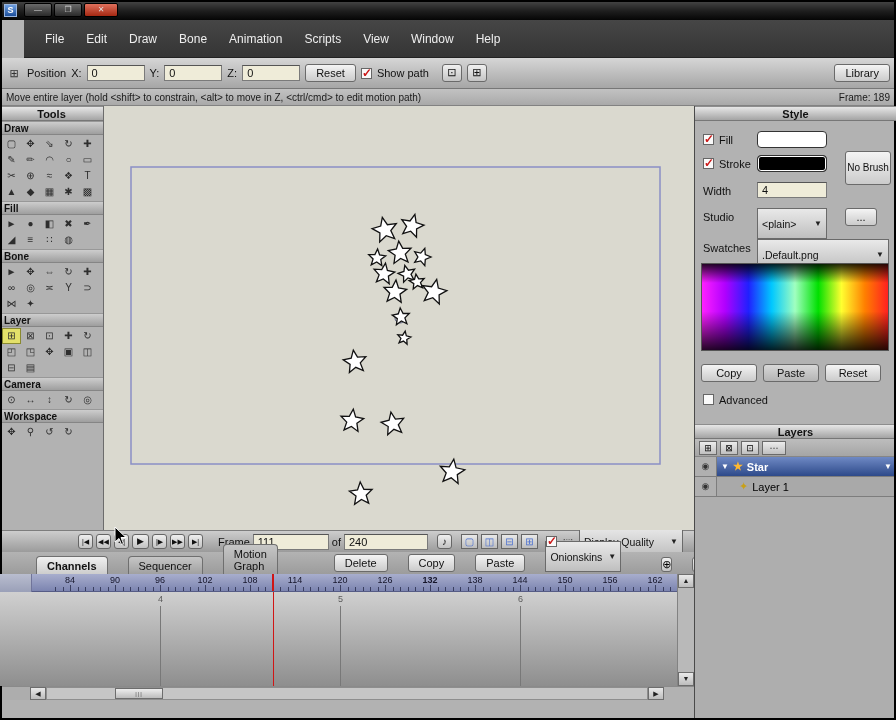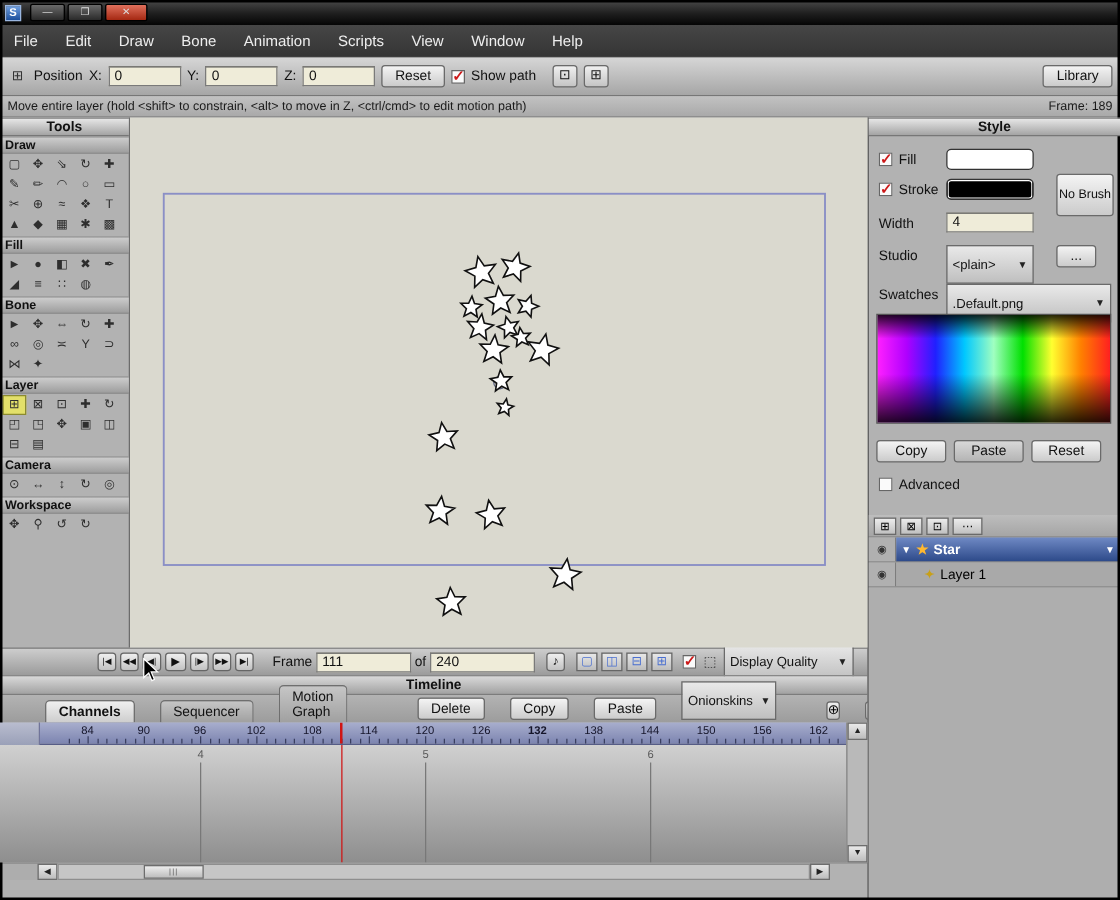--- a/index.html
+++ b/index.html
@@ -7,21 +7,21 @@
   .window { position:relative; width:896px; height:720px; background:#b5b5b5; outline:2px solid #000; outline-offset:-2px; overflow:hidden; }
 
   
   .titlebar { height:20px; background:linear-gradient(#4a4a4a,#1e1e1e 55%,#050505); display:flex; align-items:center; padding:0 4px; }
   .app-icon { width:13px; height:13px; background:linear-gradient(#6f9fe0,#1c4f9c); border:1px solid #9ab6e0; color:#fff; font-size:9px; font-weight:bold; text-align:center; line-height:11px; margin-right:5px; }
   .wtitle { color:#c8c8c8; font-size:11px; flex:1; text-shadow:0 1px 1px #000; }
   .winbtn { width:28px; height:14px; margin-left:2px; border:1px solid #000; border-radius:2px; background:linear-gradient(#6a6a6a,#2a2a2a); color:#ddd; font-size:8px; text-align:center; line-height:12px; display:inline-block; }
   .winbtn.close { width:34px; background:linear-gradient(#e0705c,#a52812); }
 
   
-  .menubar { height:26px; background:linear-gradient(#464646,#353535); display:flex; align-items:center; padding-left:0; border-bottom:1px solid #222; }
+  .menubar { height:38px; background:linear-gradient(#464646,#353535); display:flex; align-items:center; padding-left:10px; border-bottom:1px solid #222;margin-left:24px; }
   .menuitem { color:#eee; font-size:12px; padding:3px 11px; }
 
   
   .toolbar { height:31px; background:linear-gradient(#d6d6d6,#a6a6a6); border-bottom:1px solid #777; display:flex; align-items:center; padding:0 6px; gap:5px; font-size:11px; color:#111; }
   .toolbar .spacer { flex:1; }
   .tb-icon { width:16px; height:16px; font-size:11px; text-align:center; line-height:16px; color:#333; }
   .input { background:#efecd9; border:1px solid #7a7a7a; border-top-color:#555; height:16px; font-size:11px; padding:1px 4px; color:#111; }
   .btn { background:linear-gradient(#f4f4f4,#cbcbcb); border:1px solid #6a6a6a; border-radius:3px; font-size:11px; padding:1px 10px; height:18px; line-height:14px; color:#111; text-align:center; }
   .iconbtn { background:linear-gradient(#f0f0f0,#c4c4c4); border:1px solid #6a6a6a; border-radius:3px; width:20px; height:18px; font-size:11px; text-align:center; line-height:15px; }
   .cb { width:11px; height:11px; background:#fafafa; border:1px solid #666; position:relative; display:inline-block; }
@@ -294,21 +294,20 @@
         <span class="viewbtn">⊟</span>
         <span class="viewbtn">⊞</span>
         <span class="cb checked" style="margin-left:5px"></span>
         <span class="tb-icon">⬚</span>
         <span class="dropdown" style="width:104px">
           <span>Display Quality</span>
           <span class="dd-arrow">▼</span>
         </span>
       </div>
 
-      <div class="tl-header">Timeline</div>
 
       <div class="tl-tabs">
         <span class="tab active">Channels</span>
         <span class="tab">Sequencer</span>
         <span class="tab">Motion Graph</span>
         <button class="btn tl-btn" style="margin-left:36px">Delete</button>
         <button class="btn tl-btn">Copy</button>
         <button class="btn tl-btn">Paste</button>
         <span class="dropdown tl-btn" style="width:82px">
           <span>Onionskins</span>
@@ -485,20 +484,21 @@
 
         <button class="abs btn" style="left:6px;top:258px;width:56px">Copy</button>
         <button class="abs btn" style="left:68px;top:258px;width:56px;background:linear-gradient(#d8d8d8,#b4b4b4)">Paste</button>
         <button class="abs btn" style="left:130px;top:258px;width:56px">Reset</button>
 
         <span class="abs cb" style="left:8px;top:288px"></span>
         <span class="abs" style="left:24px;top:288px">Advanced</span>
       </div>
 
       <div class="layerspanel">
+        <div class="phead">Layers</div>
         <div class="layers-toolbar">
           <span class="ltb">⊞</span>
           <span class="ltb">⊠</span>
           <span class="ltb">⊡</span>
           <span class="ltb" style="width:24px">⋯</span>
         </div>
 
         <div class="layerrow selected">
           <span class="eyecell">◉</span>
           <span class="layerbody">

